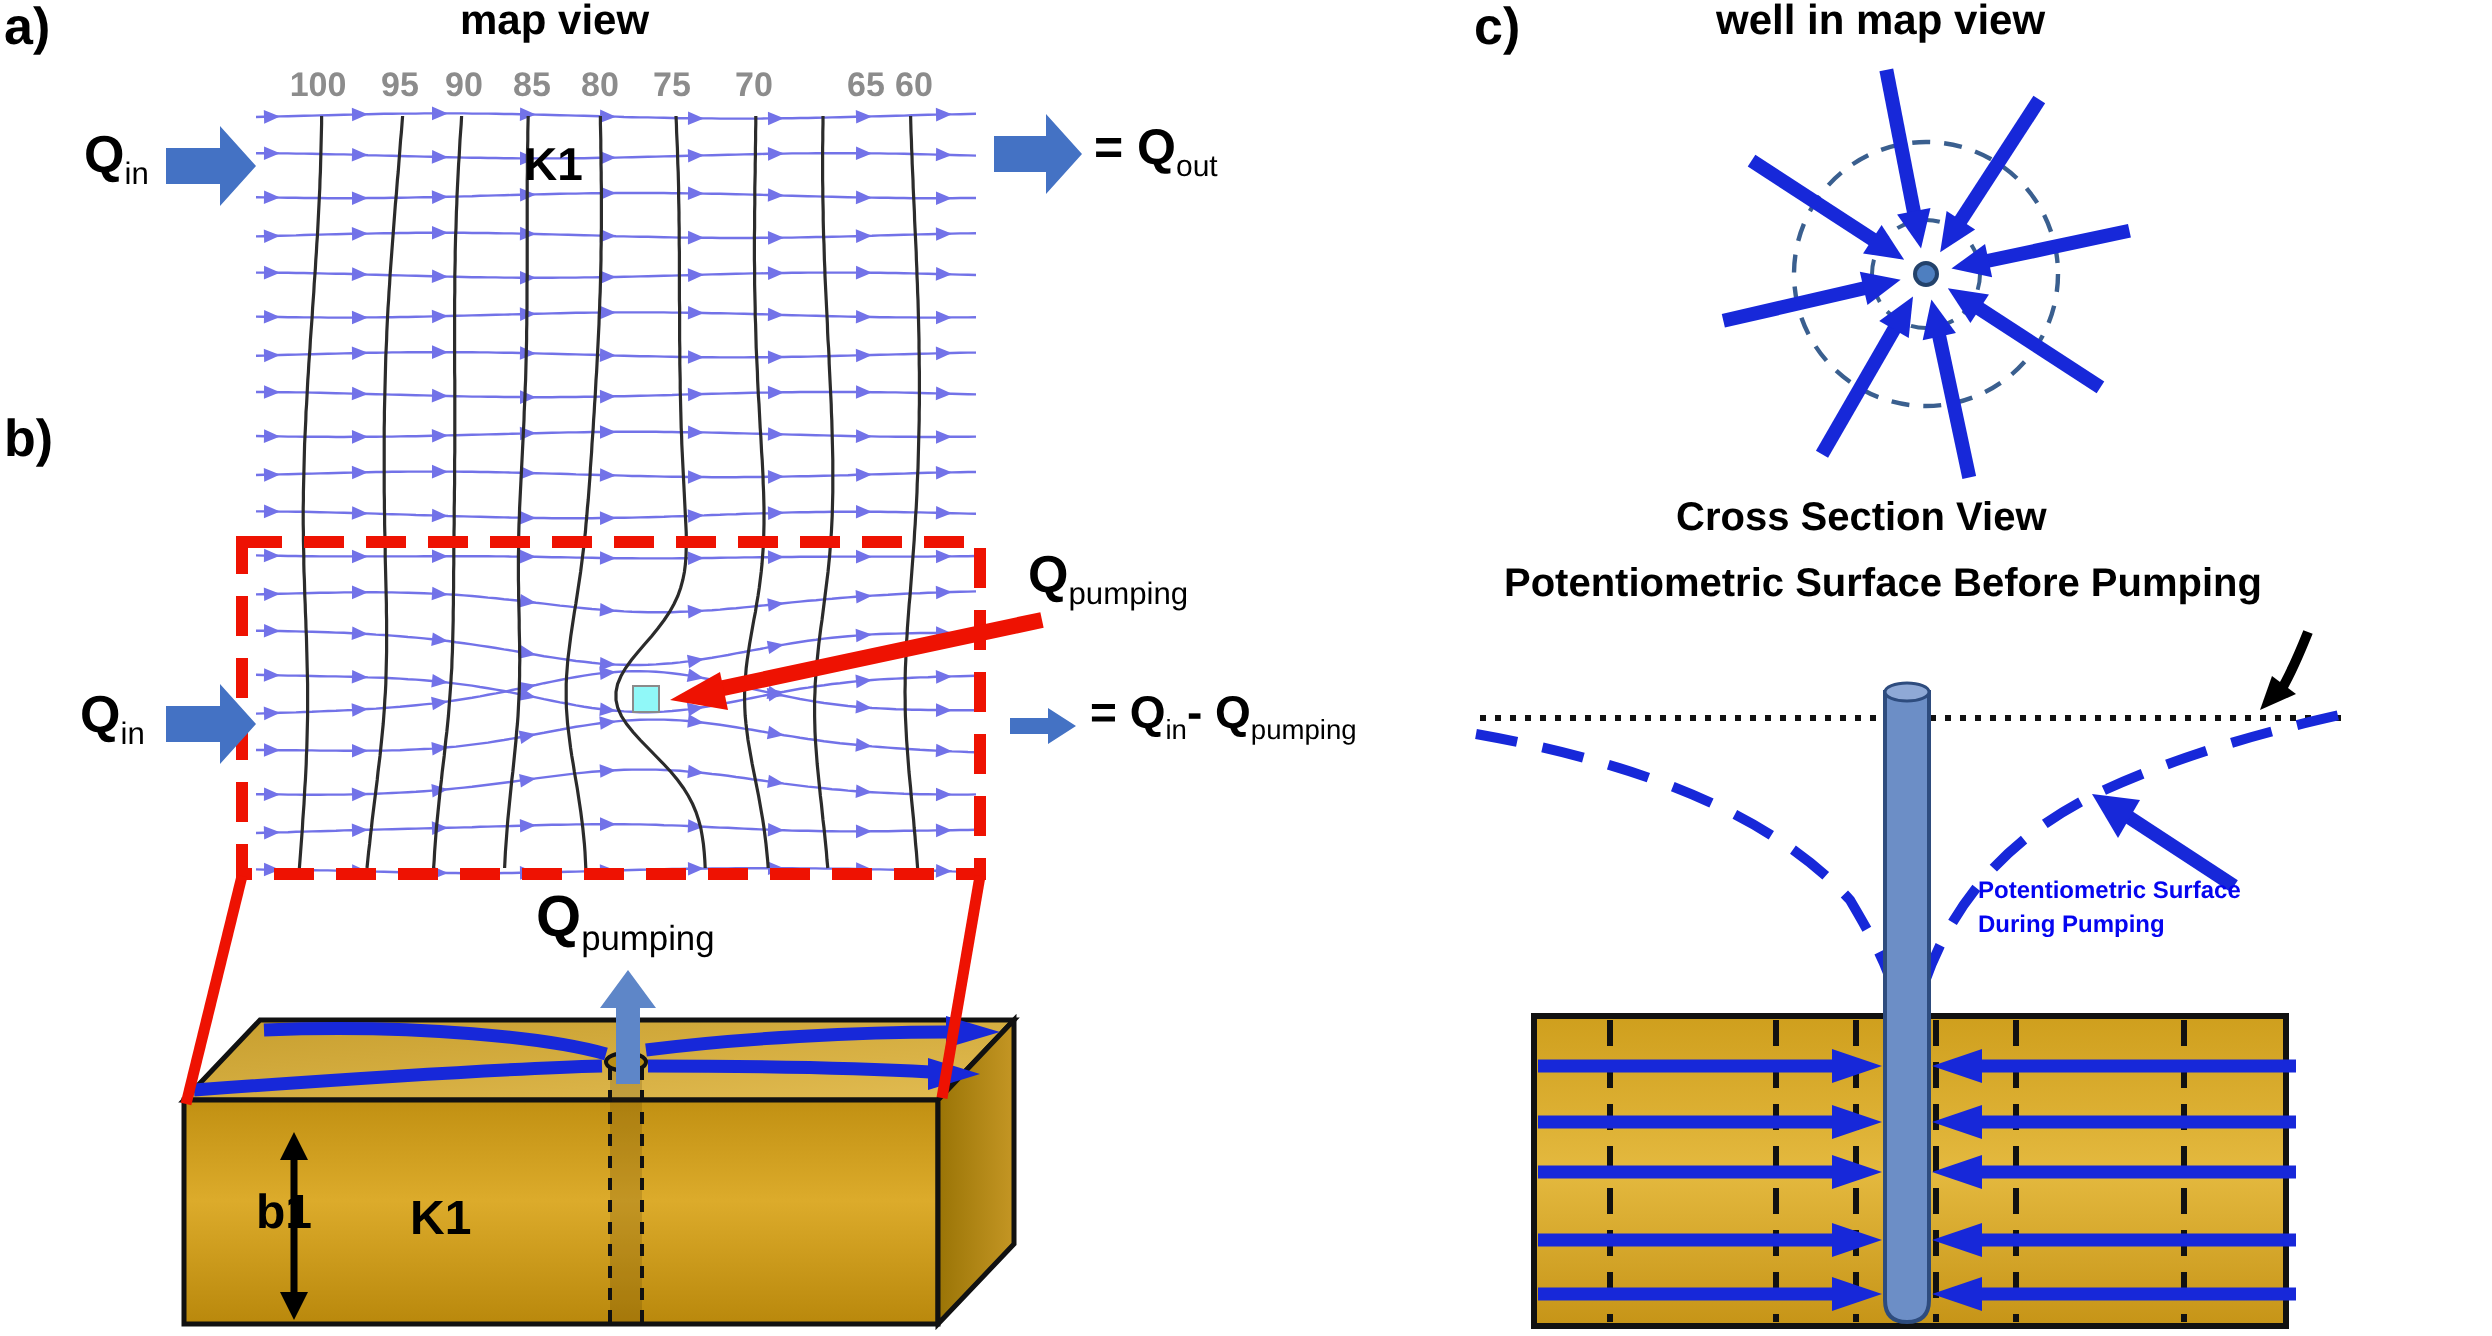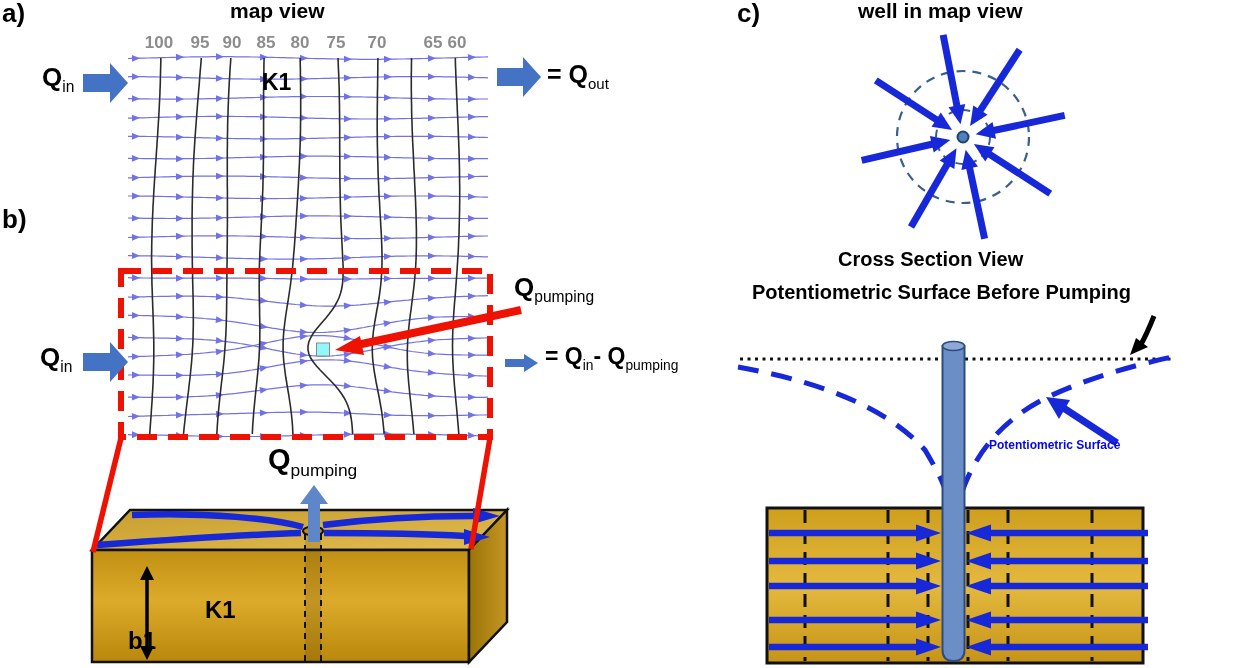--- a/index.html
+++ b/index.html
@@ -402,23 +402,24 @@
   <div class="lbl" style="left:40px;top:344px;font-size:26px">
     <span>Q</span><sub>in</sub>
   </div>
   <div class="lbl" style="left:545px;top:344px;font-size:23px">
     <span>= </span><span>Q</span><sub>in</sub><span>- </span><span>Q</span><sub>pumping</sub>
   </div>
 
   <div class="lbl" style="left:268px;top:444px;font-size:29px">
     <span>Q</span><sub>pumping</sub>
   </div>
-  <div class="lbl" style="left:128px;top:628px;font-size:24px">b1</div>
+  <div class="lbl" style="left:128px;top:594px;font-size:24px">b1</div>
   <div class="lbl" style="left:205px;top:597px;font-size:24px">K1</div>
 
   <div class="lbl" style="left:737px;top:0;font-size:26px">c)</div>
   <div class="lbl ctr" style="left:858px;top:0;width:210px;font-size:21px">well in map view</div>
   <div class="lbl ctr" style="left:838px;top:249px;width:250px;font-size:20px">Cross Section View</div>
   <div class="lbl ctr" style="left:752px;top:282px;width:472px;font-size:20px">Potentiometric Surface Before Pumping</div>
   <div class="lbl ctr blue" style="left:989px;top:437px;width:252px;font-size:12px;line-height:1.45">
     <div>Potentiometric Surface</div>
+    <div>During Pumping</div>
   </div>
 </div>
 
 </body></html>

